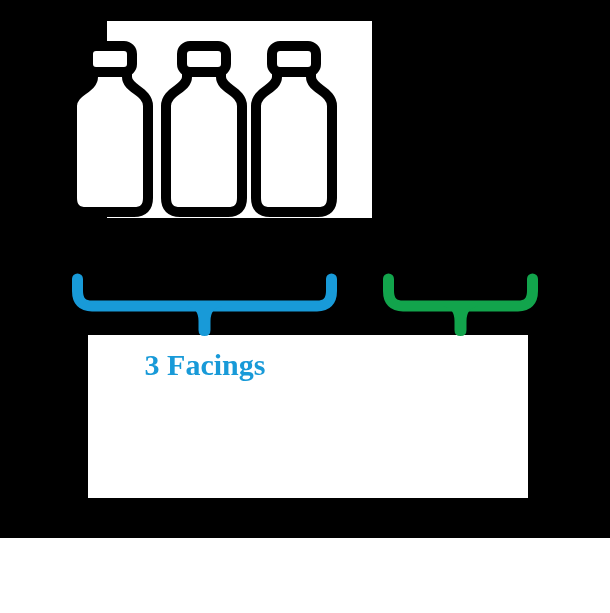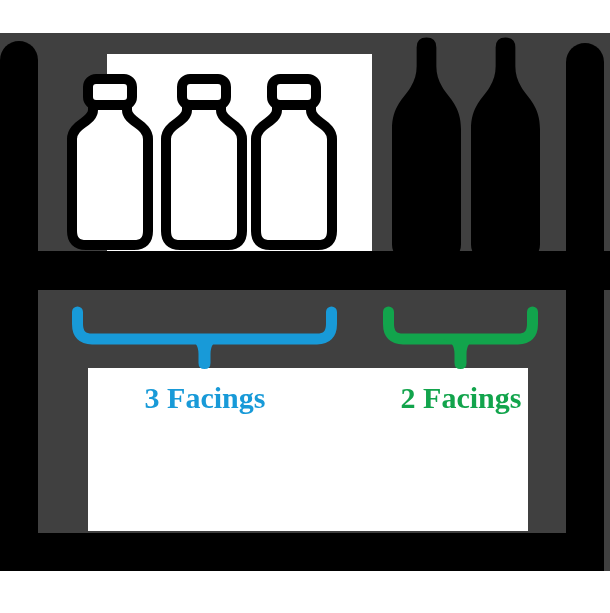--- a/index.html
+++ b/index.html
@@ -1,22 +1,21 @@
 <!DOCTYPE html>
 <html><head>
 <meta charset="utf-8">
 <style>
   html,body{margin:0;padding:0;background:#ffffff;}
   .stage{
     position:relative;
     width:610px;height:538px;
-    background:#404040;
+    background:#000000;
     overflow:hidden;
     font-family:"Liberation Serif", serif;
-    margin-top:33px;
   }
   .abs{position:absolute;}
   .white-card{background:#ffffff;}
   .frame{background:#000000;}
   .post{width:38px;border-radius:19px;}
   .post.left{left:0;top:8px;height:602px;}
   .post.right{left:566px;top:10px;height:600px;}
   .board{left:0;}
   .board.top{top:218px;width:610px;height:39px;}
   .board.middle{top:500px;width:604px;height:42px;}
@@ -79,15 +78,14 @@
   <svg class="brace blue" width="277" height="66" viewBox="0 0 277 66">
     <path d="M 11.5 6 L 11.5 18 Q 11.5 33 26 33 L 251 33 Q 265.5 33 265.5 18 L 265.5 6" fill="none" stroke="#189ad8" stroke-width="11" stroke-linecap="round"></path>
     <path d="M 121 33 Q 132.5 35 132.5 48 L 132.5 57 Q 132.5 63 138.5 63 Q 144.5 63 144.5 57 L 144.5 48 Q 144.5 35 156 33 Z" fill="#189ad8"></path>
   </svg>
   <svg class="brace green" width="167" height="66" viewBox="0 0 167 66">
     <path d="M 11.5 6 L 11.5 18 Q 11.5 33 26 33 L 141 33 Q 155.5 33 155.5 18 L 155.5 6" fill="none" stroke="#12a44c" stroke-width="11" stroke-linecap="round"></path>
     <path d="M 66 33 Q 77.5 35 77.5 48 L 77.5 57 Q 77.5 63 83.5 63 Q 89.5 63 89.5 57 L 89.5 48 Q 89.5 35 101 33 Z" fill="#12a44c"></path>
   </svg>
 
   <div class="facing-label blue">3 Facings</div>
-  <div class="facing-label green">2 Facings</div>
 
 </div>
 
 </body></html>

